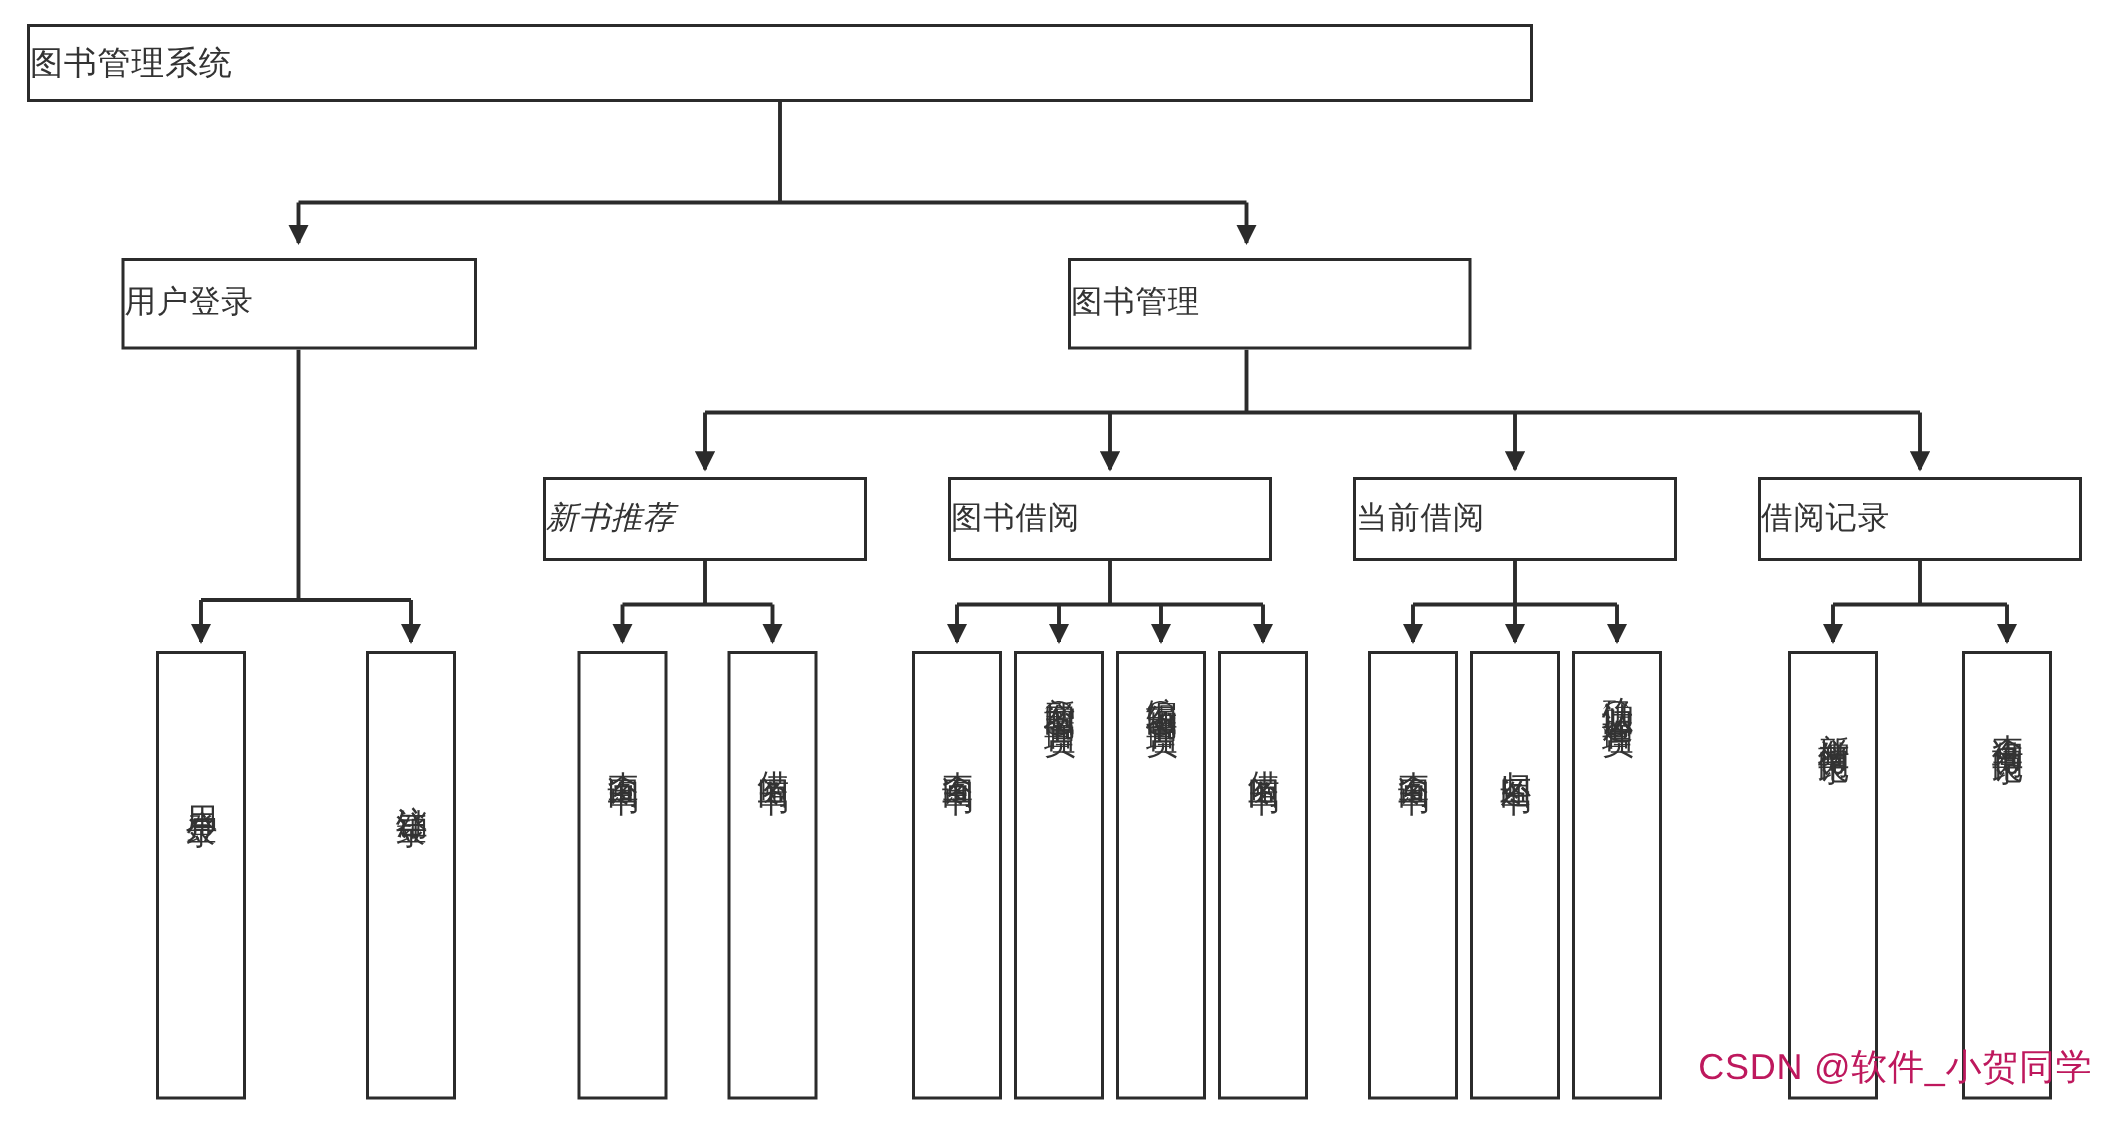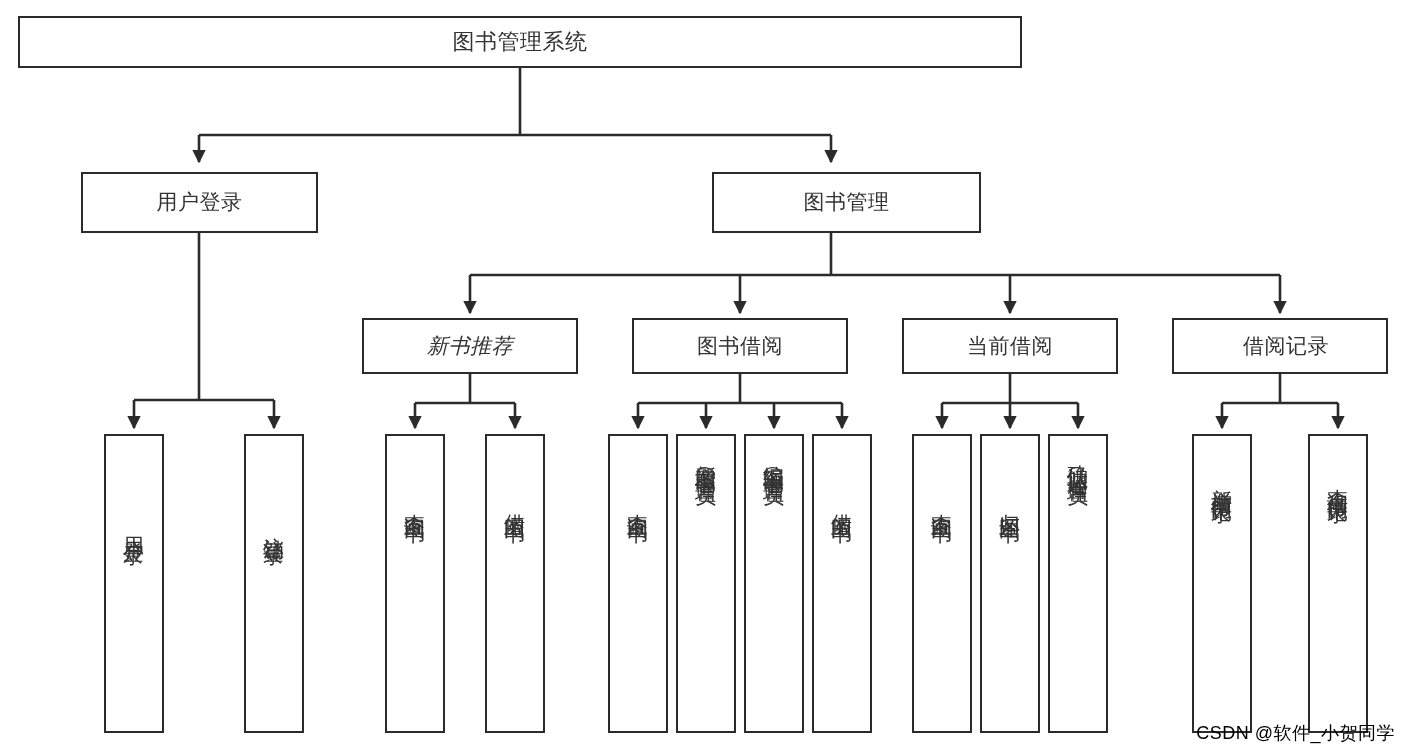--- a/index.html
+++ b/index.html
@@ -28,21 +28,21 @@
     height: 747px;
     pointer-events: none;
   }
   .node {
     position: absolute;
     box-sizing: border-box;
     background: #ffffff;
     border: 2px solid #2b2b2b;
     display: flex;
     align-items: center;
-    justify-content: center;
+    justify-content: flex-start;
     overflow: hidden;
   }
   .node .label {
     color: #333333;
     text-align: center;
     line-height: 1.08;
     white-space: pre;
   }
   .node.horizontal .label {
     font-size: 21px;
@@ -71,23 +71,23 @@
   }
   .node.vertical.upper .label {
     margin-top: 30px;
   }
   .node.root .label {
     font-size: 22px;
   }
   #watermark {
     position: absolute;
     right: 10px;
-    bottom: 2px;
-    font-size: 18px;
-    color: #000000;
+    bottom: 20px;
+    font-size: 24px;
+    color: #be185d;
     letter-spacing: 0.5px;
     white-space: nowrap;
     pointer-events: none;
   }
 </style>
 </head>
 <body>
 
 <div id="diagram-root">
 
@@ -154,21 +154,21 @@
 
   <div class="node horizontal" style="left:362px; top:318px; width:216px; height:56px;font-style:italic;">
     <span class="label">新书推荐</span>
   </div>
   <div class="node horizontal" style="left:902px; top:318px; width:216px; height:56px;">
     <span class="label">当前借阅</span>
   </div>
   <div class="node horizontal" style="left:632px; top:318px; width:216px; height:56px;">
     <span class="label">图书借阅</span>
   </div>
-  <div class="node horizontal" style="left:1172px; top:318px; width:216px; height:56px;padding-left:12px;">
+  <div class="node horizontal" style="left:1172px; top:318px; width:216px; height:56px;">
     <span class="label">借阅记录</span>
   </div>
 
   <div class="node vertical mid" style="left:104px; top:434px; width:60px; height:299px;">
     <span class="label">用户登录</span>
   </div>
   <div class="node vertical mid" style="left:244px; top:434px; width:60px; height:299px;">
     <span class="label">注销登录</span>
   </div>
 

